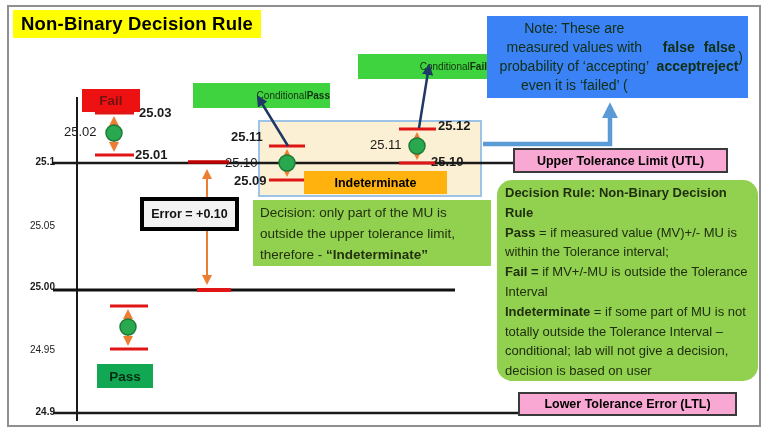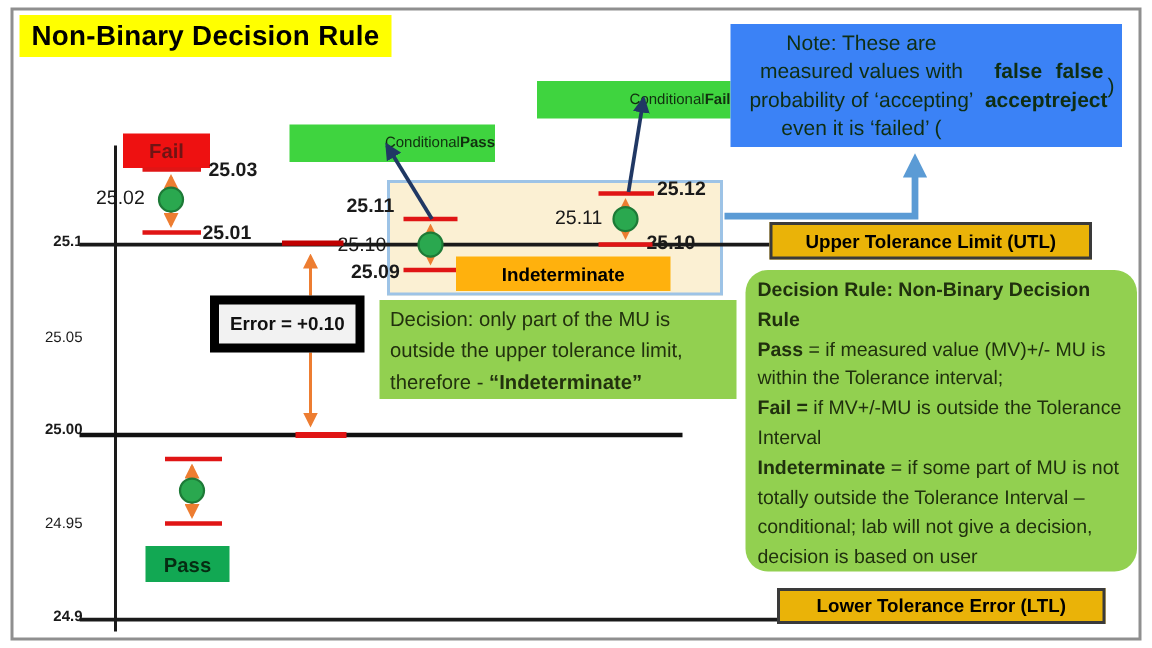--- a/index.html
+++ b/index.html
@@ -22,24 +22,24 @@
   #cond-pass-box{left:193px;top:67px;width:137px;height:25px;}
   #cond-fail-box{left:358px;top:38px;width:129px;height:25px;}
   #fail-box{left:82px;top:89px;width:58px;height:23px;background:#ee1111;color:#701414;
             font-weight:bold;font-size:13.5px;display:flex;align-items:center;justify-content:center;}
   #pass-box{left:97px;top:364px;width:56px;height:24px;background:#12a853;color:#062c12;
             font-weight:bold;font-size:13.5px;display:flex;align-items:center;justify-content:center;}
   #beige-box{left:258px;top:120px;width:224px;height:77px;background:#fbf0d3;
              border:2px solid #9dc3e6;box-sizing:border-box;}
   #indet-box{left:304px;top:171px;width:143px;height:23px;background:#ffb10d;color:#000;
              font-weight:bold;font-size:12.5px;display:flex;align-items:center;justify-content:center;}
-  #error-box{left:140px;top:197px;width:91px;height:26px;background:#f2f2f2;border:6px solid #000000;
+  #error-box{left:140px;top:197px;width:91px;height:26px;background:#f2f2f2;border:4px solid #000000;
              font-weight:bold;font-size:12.5px;color:#111;display:flex;align-items:center;
              justify-content:center;z-index:2;}
-  .limitbox{background:#eab308;border:2px solid #3a3a3a;font-weight:bold;font-size:12.5px;color:#000;
+  .limitbox{background:#f9a8d4;border:2px solid #3a3a3a;font-weight:bold;font-size:12.5px;color:#000;
             display:flex;align-items:center;justify-content:center;box-sizing:border-box;z-index:2;text-align:center;}
   #utl-box{left:513px;top:148px;width:215px;height:25px;}
   #ltl-box{left:518px;top:392px;width:219px;height:24px;}
   #decision-note{left:253px;top:200px;width:238px;height:66px;background:#92d050;color:#22310e;
                  font-size:13.5px;line-height:21px;padding:2px 7px;box-sizing:border-box;}
   #decision-rule{left:497px;top:180px;width:261px;height:201px;background:#92d050;color:#20300e;
                  font-size:13px;line-height:19.8px;padding:3px 8px;box-sizing:border-box;border-radius:15px;}
   #footer{left:570px;top:412px;width:167px;text-align:right;color:#2e75b6;font-size:13px;z-index:2;}
   b{font-weight:bold;}
 </style>

